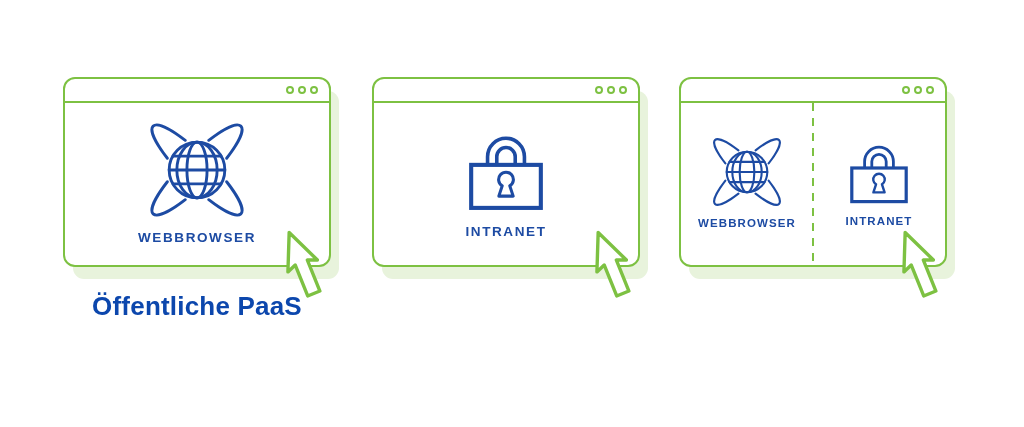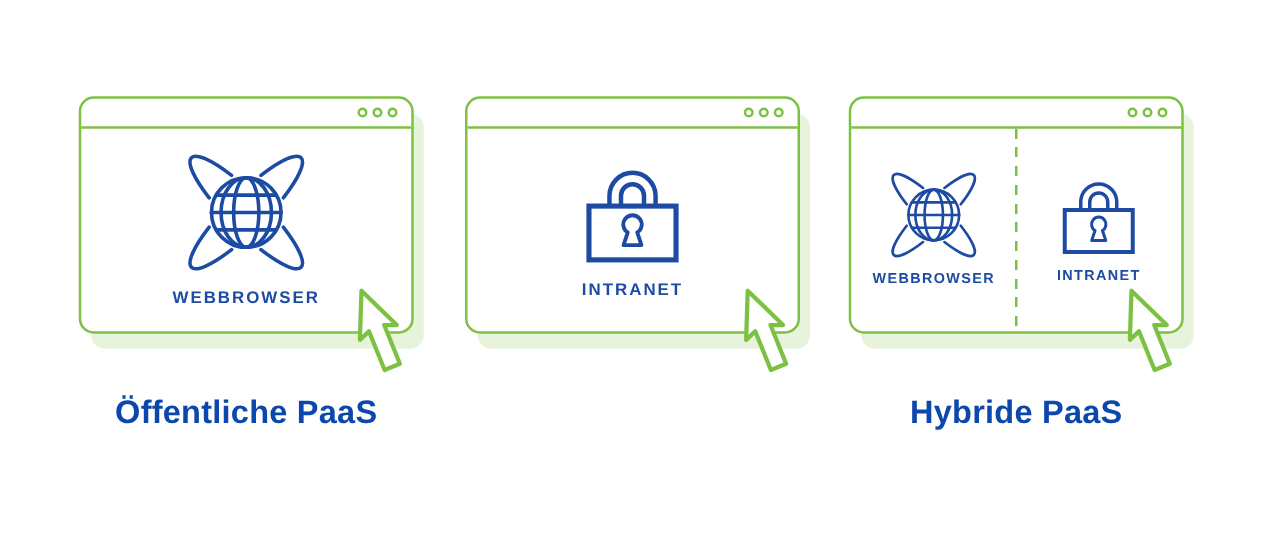--- a/index.html
+++ b/index.html
@@ -53,21 +53,21 @@
   .icon-label{
     color:var(--icon-blue);font-weight:700;font-size:13.5px;
     letter-spacing:1.6px;margin-top:12px;white-space:nowrap;
   }
   .half .icon-label{font-size:11.5px;letter-spacing:1.1px;margin-top:10px;}
   .cursor{
     position:absolute;right:2px;top:150px;width:46px;height:70px;
     color:var(--frame-green);z-index:3;pointer-events:none;
   }
   .caption{
-    margin-top:47px;text-align:center;color:var(--caption-blue);
+    margin-top:24px;text-align:center;color:var(--caption-blue);
     font-size:26px;font-weight:700;letter-spacing:0.2px;white-space:nowrap;
   }
   .defs{position:absolute;width:0;height:0;overflow:hidden;}
 </style>
 </head>
 <body>
 
 <svg class="defs" aria-hidden="true">
   <symbol id="sym-globe" viewBox="-50 -50 100 100">
     <g fill="none" stroke="currentColor" stroke-width="3" stroke-linecap="round">
@@ -162,14 +162,13 @@
             <use href="#sym-lock"></use>
           </svg>
         <div class="icon-label">INTRANET</div>
       </div>
       <div class="divider"></div>
     </div>
     <svg class="cursor">
         <use href="#sym-cursor"></use>
       </svg>
   </div>
-  <div class="caption">Hybride PaaS</div>
 </section>
 
 </body></html>

